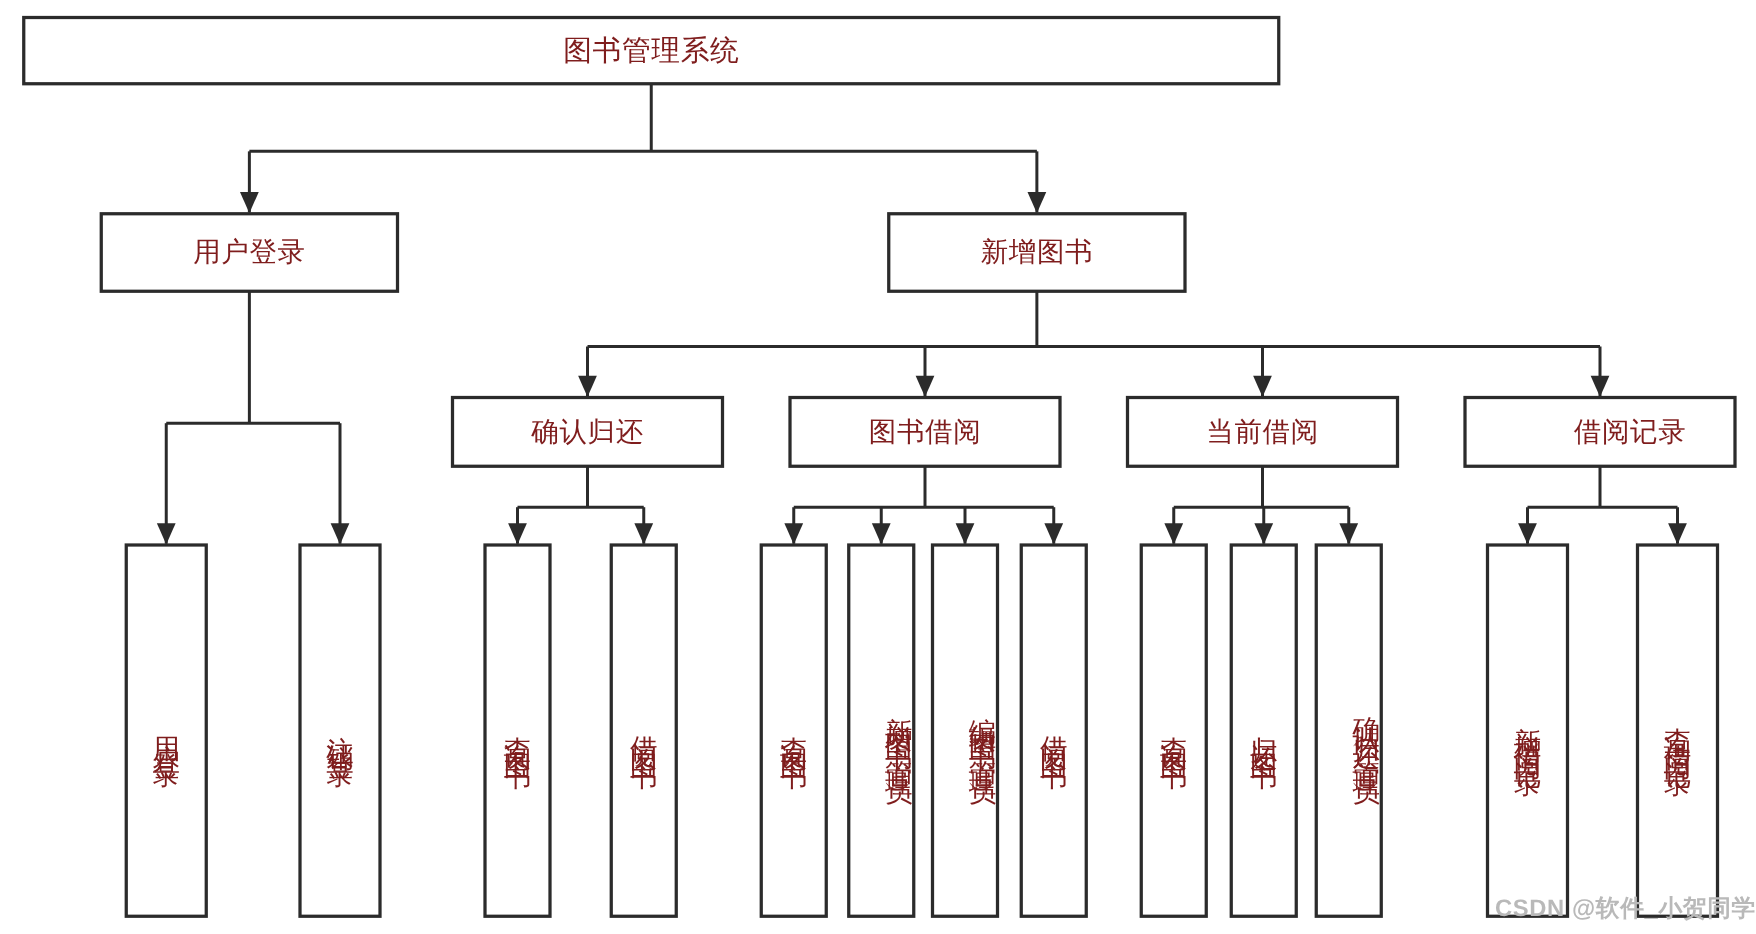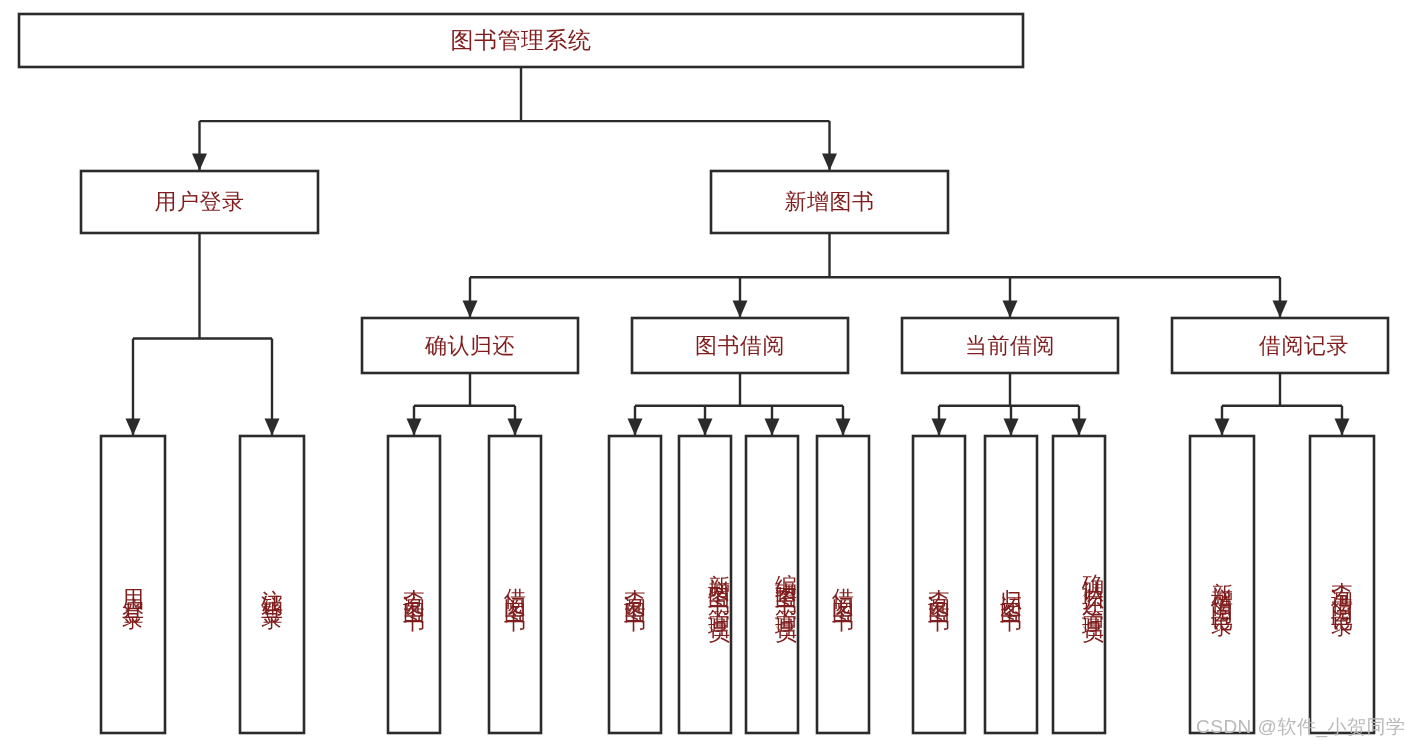--- a/index.html
+++ b/index.html
@@ -68,20 +68,21 @@
     line-height: 1.1;
     white-space: nowrap;
   }
   .watermark {
     position: absolute;
     color: #b9b9b9;
     font-size: 19px;
     font-family: "Liberation Sans", "DejaVu Sans", sans-serif;
     white-space: nowrap;
     letter-spacing: 0.5px;
+    font-weight: bold;
   }
   .hit {
     position: absolute;
     background: transparent;
   }
 </style>
 </head>
 <body>
 
 <div id="diagram-root">

